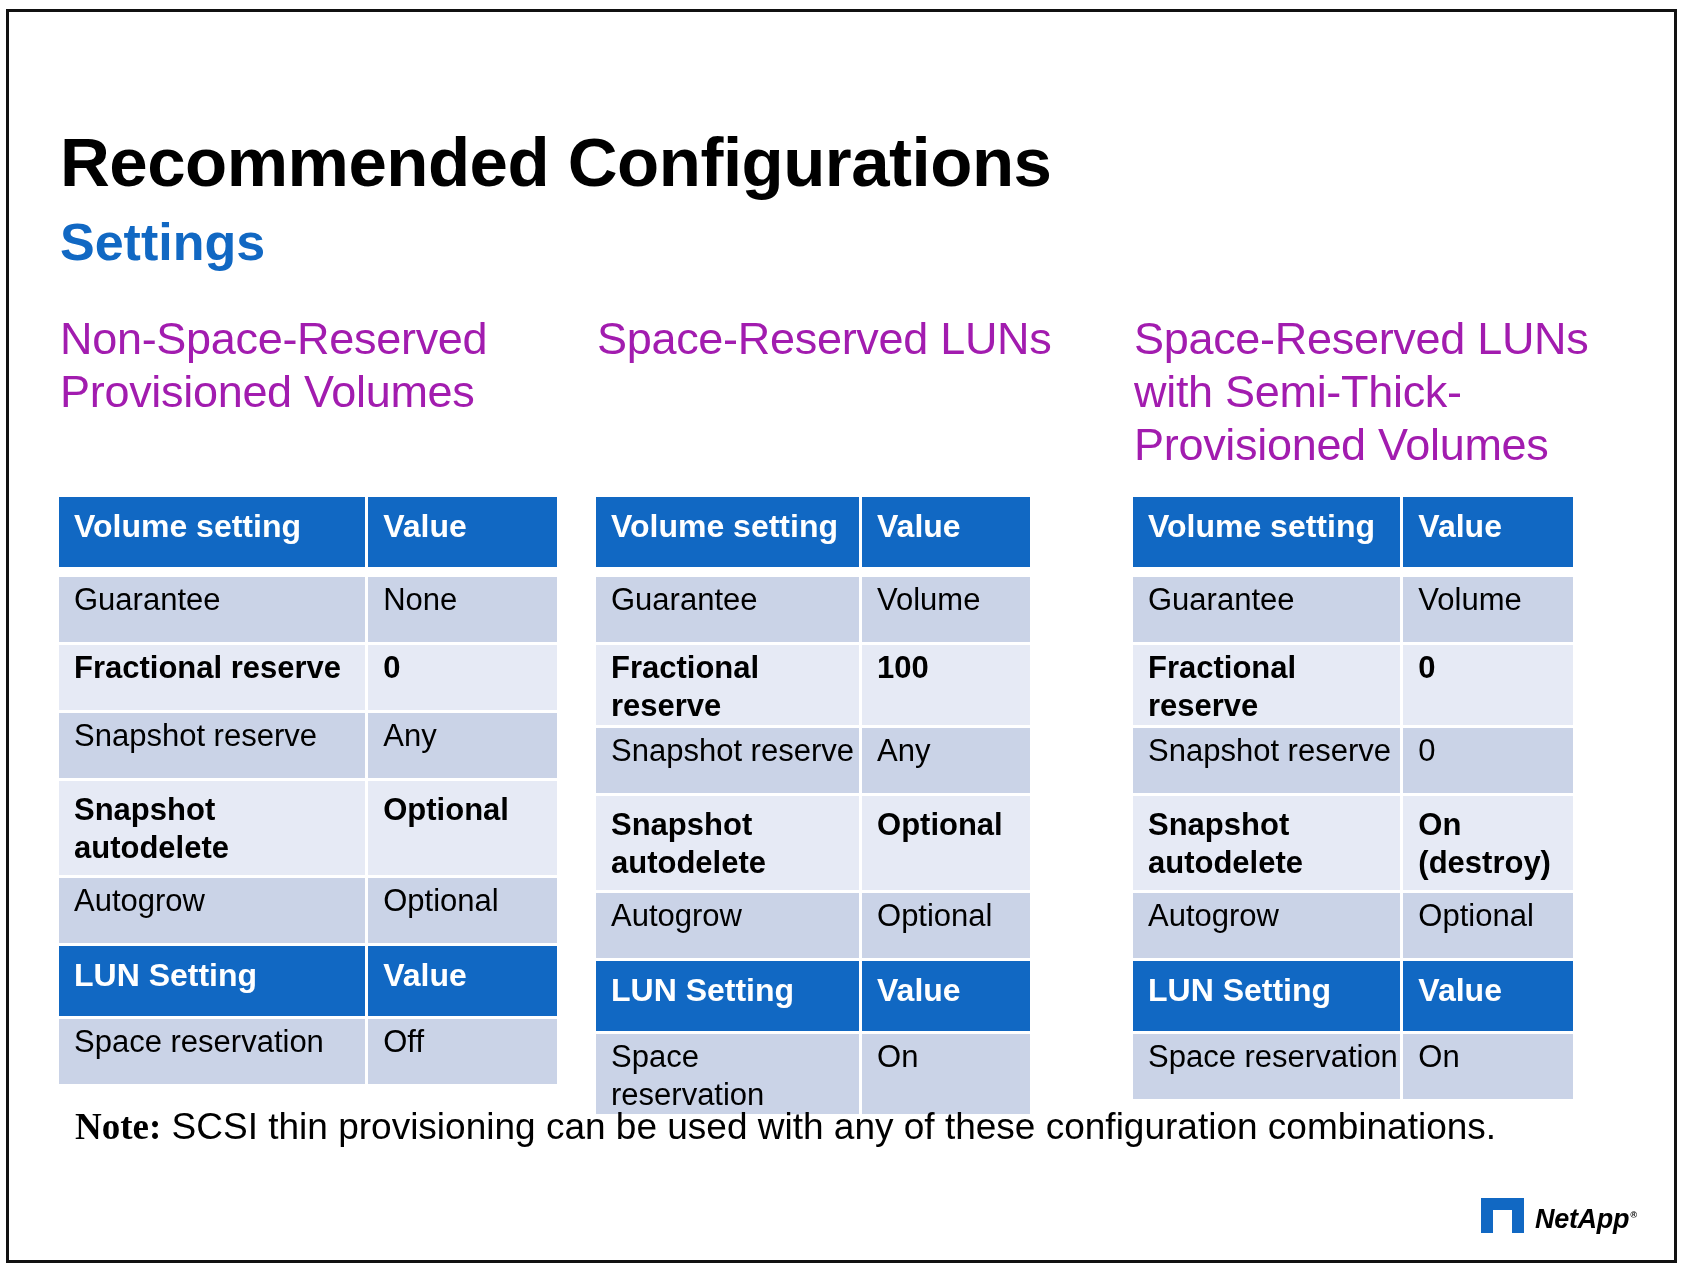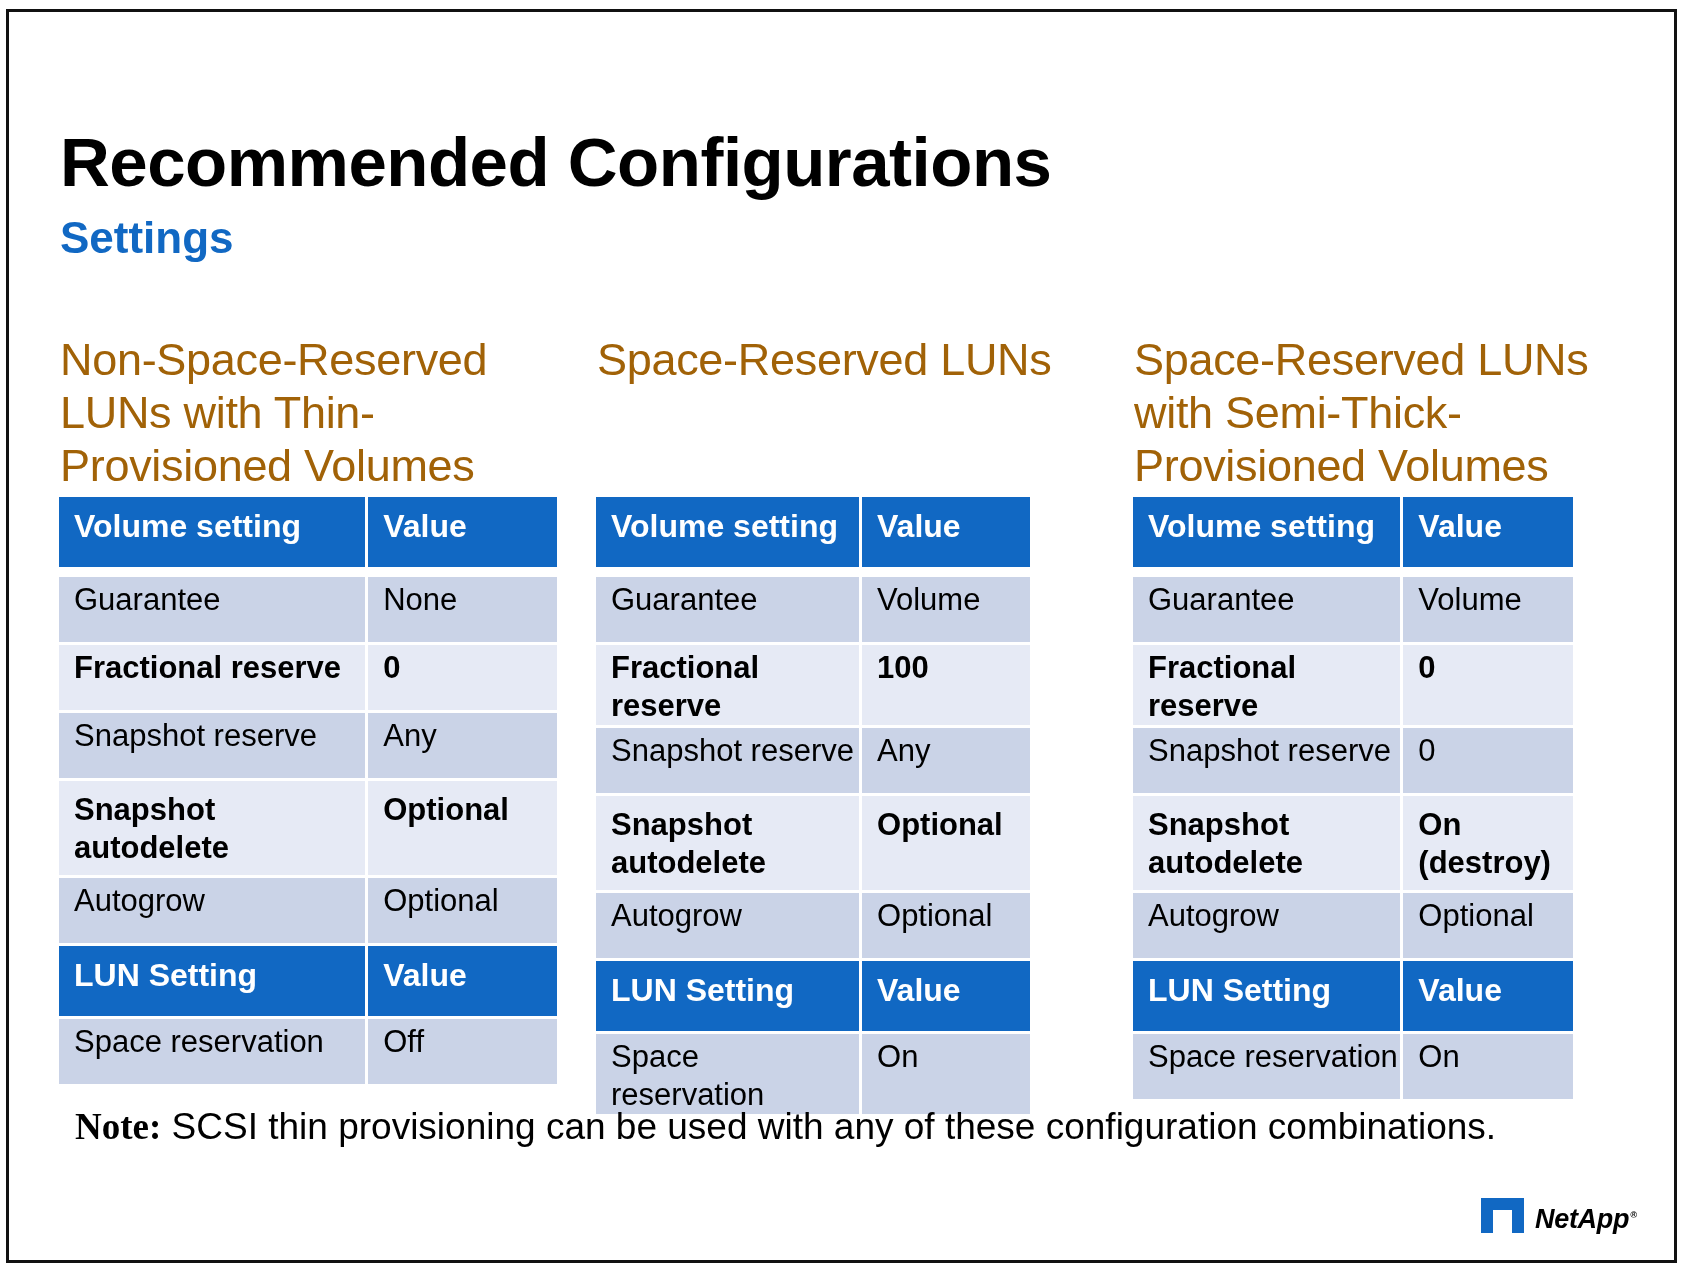--- a/index.html
+++ b/index.html
@@ -2,24 +2,24 @@
 <html><head>
 <meta charset="utf-8">
 <style>
   html, body { margin: 0; padding: 0; background: #ffffff; }
   body { width: 1692px; height: 1278px; position: relative; overflow: hidden;
          font-family: "Liberation Sans", sans-serif; color: #000; }
   .frame { position: absolute; left: 6px; top: 9px; width: 1671px; height: 1254px;
            border: 3px solid #111; box-sizing: border-box; background: #fff; }
   .title { position: absolute; left: 60px; top: 128px; font-size: 69px; font-weight: bold;
            letter-spacing: -0.5px; line-height: 1; white-space: nowrap; }
-  .subtitle { position: absolute; left: 60px; top: 216px; font-size: 44px; font-weight: bold;
+  .subtitle { position: absolute; left: 60px; top: 216px; font-size: 52px; font-weight: bold;
               color: #1168C3; line-height: 1; }
-  .col-heading { position: absolute; font-size: 45px; color: #a16207; line-height: 53px;
-                 top: 333px; letter-spacing: -0.3px; }
+  .col-heading { position: absolute; font-size: 45px; color: #a21caf; line-height: 53px;
+                 top: 312px; letter-spacing: -0.3px; }
   .cfg-table { position: absolute; border-collapse: separate; border-spacing: 3px 3px;
                top: 494px; font-size: 31px; }
   .cfg-table td { padding: 0 0 0 15px; vertical-align: top; box-sizing: border-box; }
   .cfg-table tr.hdr td { background: #1168C3; color: #fff; font-weight: bold; height: 70px;
                          padding-top: 11px; font-size: 32px; }
   .cfg-table tr.dark td { background: #CAD3E7; }
   .cfg-table tr.light td { background: #E6EAF5; font-weight: bold; }
   .cfg-table tr.row td { height: 65px; padding-top: 4px; line-height: 38px; }
   .cfg-table tr.row.tall td { height: 94px; padding-top: 10px; }
   .cfg-table tr.spacer td { height: 4px; padding: 0; background: transparent; }
@@ -34,21 +34,20 @@
 </head>
 <body>
 
 <div class="frame"></div>
 
 <div class="title">Recommended Configurations</div>
 <div class="subtitle">Settings</div>
 
 <div class="col-heading" style="left:60px;">
   <div>Non-Space-Reserved</div>
-  <div>LUNs with Thin-</div>
   <div>Provisioned Volumes</div>
 </div>
 <table class="cfg-table" style="left:56px; width:504px;">
   <colgroup>
       <col style="width:307px">
       <col style="width:191px">
     </colgroup>
   <tbody>
       <tr class="hdr">
     <td>Volume setting</td>

